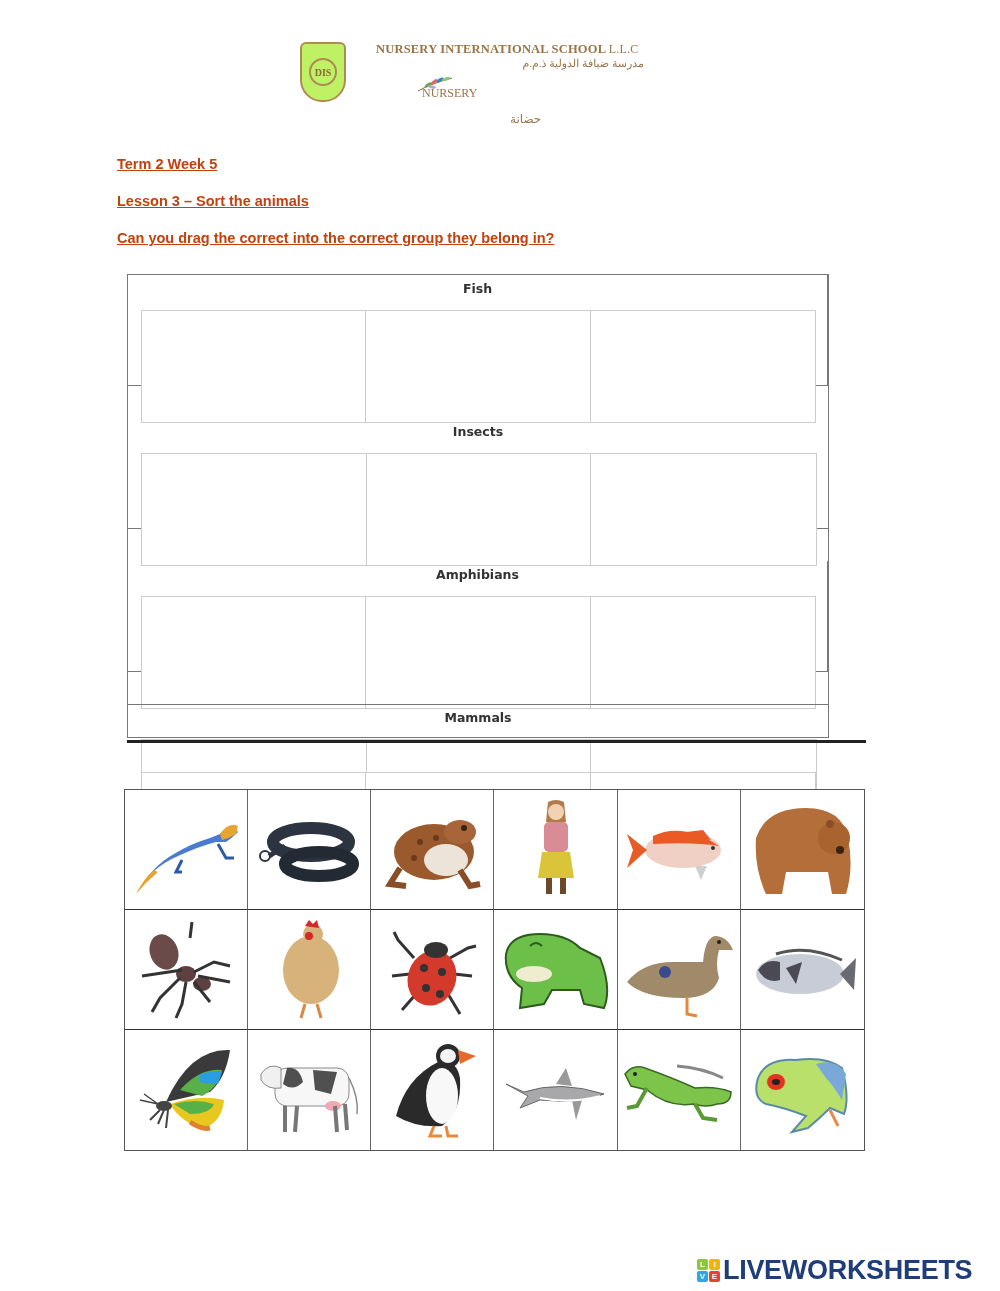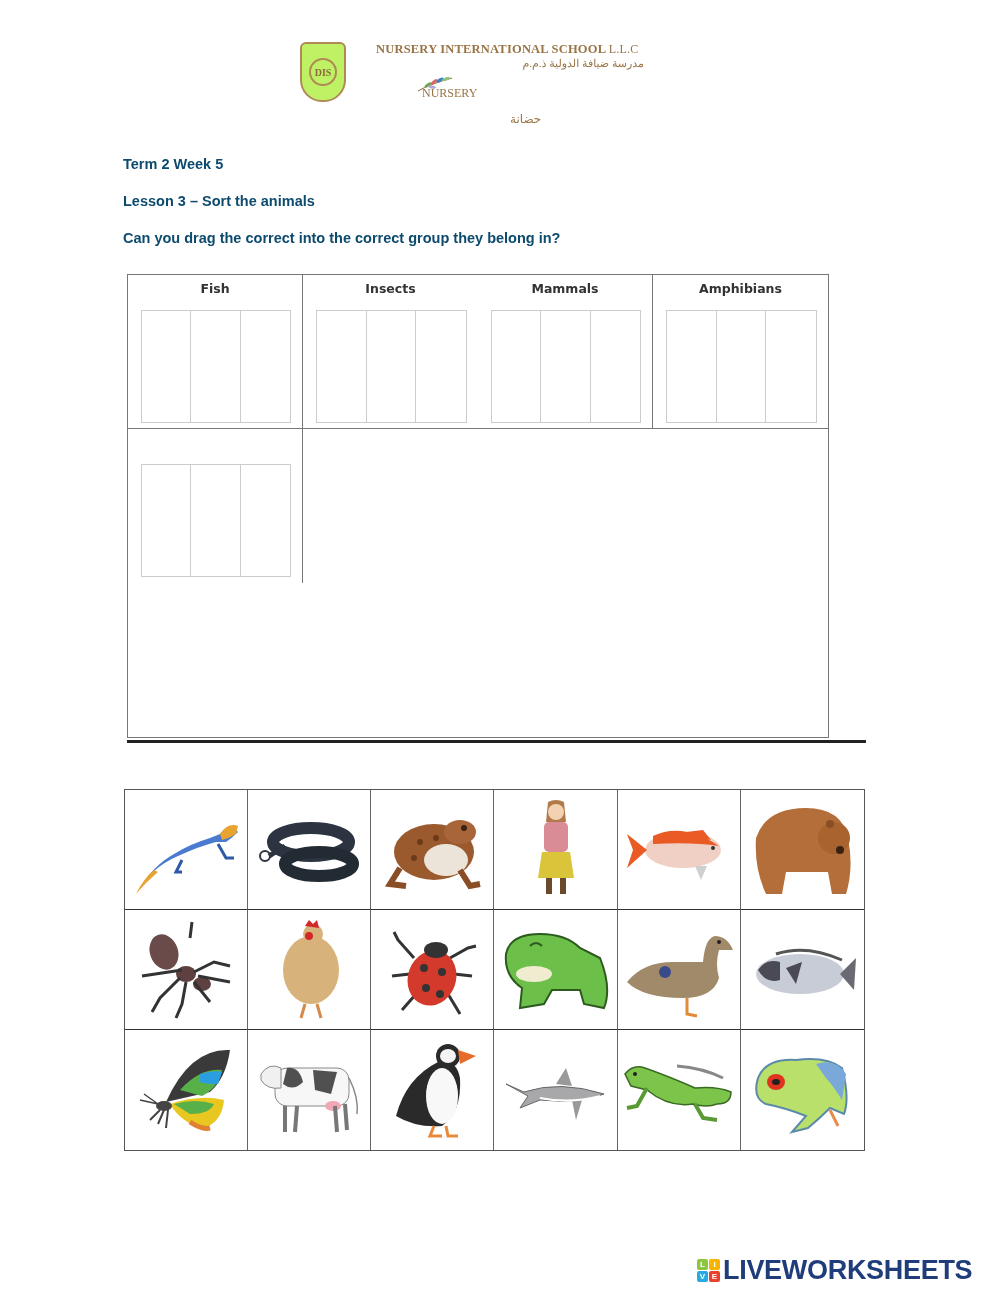--- a/index.html
+++ b/index.html
@@ -19,26 +19,26 @@
   .school-name small { font-size: 12px; font-weight: normal; }
   .arabic-name { position: absolute; left: 78px; top: 17px; font-family: Liberation Serif, serif;
     font-size: 11px; color: #9a7446; white-space: nowrap; direction: rtl; width: 268px; text-align: right; }
   .nursery { position: absolute; left: 124px; top: 46px; font-family: Liberation Serif, serif;
     font-size: 12px; color: #9a7446; white-space: nowrap; text-align: center; }
   .arabic-nursery { position: absolute; left: 212px; top: 44px; font-family: "DejaVu Sans", sans-serif;
     font-size: 12px; color: #9a7446; margin-top: 28px; }
   .leaf { position: absolute; left: 118px; top: 36px; width: 40px; height: 16px; }
 
   
-  .heading { position: absolute; left: 123px; font-family: "Liberation Sans", sans-serif;
-    font-weight: bold; font-size: 14.5px; color: #0c4a6e; white-space: nowrap; }
+  .heading { position: absolute; left: 117px; font-family: "Liberation Sans", sans-serif;
+    font-weight: bold; font-size: 14.5px; text-decoration: underline; color: #c2410c; white-space: nowrap; }
 
   
   .sort-table { position: absolute; left: 127px; top: 274px; width: 702px; height: 464px;
-    border: 1.5px solid #777; display: grid; grid-template-columns: 1fr 1fr 1fr 1fr; grid-template-rows: 1fr 1fr 1fr; }
+    border: 1.5px solid #777; display: grid; grid-template-columns: 1fr; grid-template-rows: 1fr 1fr 1fr; gap: 32px; }
   .sort-table-underline { position: absolute; left: 127px; top: 740px; width: 739px; height: 3px; background: #222; }
   .group { position: relative; border-right: 1.5px solid #777; border-bottom: 1.5px solid #777; }
   .group:nth-child(2n) { border-right: none; }
   .group:nth-child(n+5) { border-bottom: none; }
   .group-title { position: absolute; top: 6px; left: 0; right: 0; text-align: center;
     font-family: "DejaVu Sans", sans-serif; font-size: 12.5px; color: #333; font-weight: bold; }
   .drop-row { position: absolute; left: 13px; right: 11px; top: 35px; height: 113px;
     display: grid; grid-template-columns: 1fr 1fr 1fr; border: 1px solid #ccc; }
   .drop-cell { border-right: 1px solid #ccc; background: #fff; }
   .drop-cell:last-child { border-right: none; }
@@ -98,29 +98,29 @@
   </div>
   <div class="group">
     <div class="group-title">Insects</div>
     <div class="drop-row">
       <div class="drop-cell"></div>
       <div class="drop-cell"></div>
       <div class="drop-cell"></div>
     </div>
   </div>
   <div class="group">
+    <div class="group-title">Amphibians</div>
+    <div class="drop-row">
+      <div class="drop-cell"></div>
+      <div class="drop-cell"></div>
+      <div class="drop-cell"></div>
+    </div>
+  </div>
+  <div class="group">
     <div class="group-title">Mammals</div>
-    <div class="drop-row">
-      <div class="drop-cell"></div>
-      <div class="drop-cell"></div>
-      <div class="drop-cell"></div>
-    </div>
-  </div>
-  <div class="group">
-    <div class="group-title">Amphibians</div>
     <div class="drop-row">
       <div class="drop-cell"></div>
       <div class="drop-cell"></div>
       <div class="drop-cell"></div>
     </div>
   </div>
   <div class="group">
     <div class="drop-row">
       <div class="drop-cell"></div>
       <div class="drop-cell"></div>

